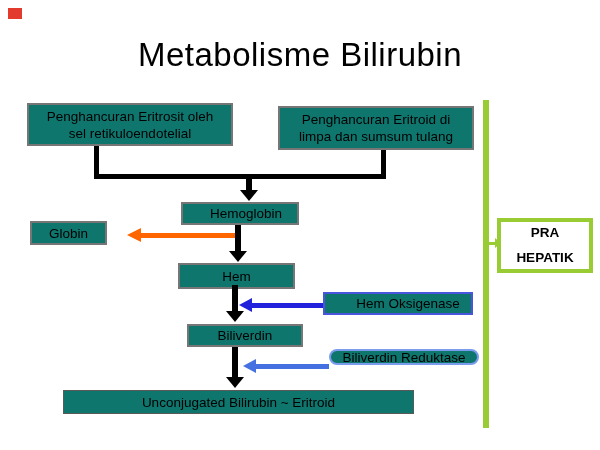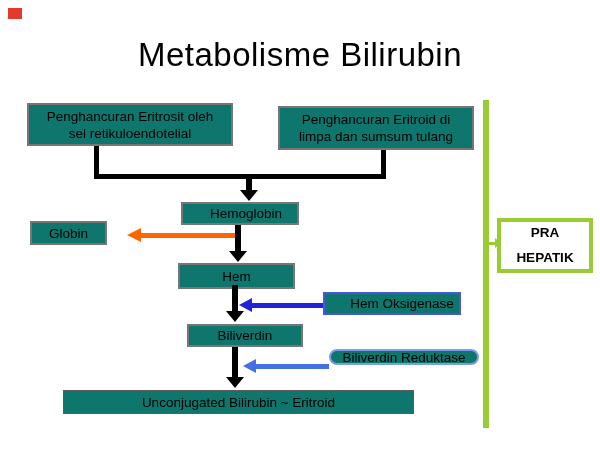--- a/index.html
+++ b/index.html
@@ -111,21 +111,21 @@
 <div class="abs varrow" style="left:226px;top:285px;">
   <div class="shaft" style="height:26px;"></div>
   <div class="head"></div>
 </div>
 
 <div class="abs harrow blue1" style="left:239px;top:298px;width:84px;">
   <div class="head-left"></div>
   <div class="shaft"></div>
 </div>
 
-<div class="abs node blue-border" style="left:323px;top:292px;width:138px;height:23px;padding-left:20px;">
+<div class="abs node blue-border" style="left:323px;top:292px;width:150px;height:23px;padding-left:20px;">
   <span>Hem Oksigenase</span>
 </div>
 
 <div class="abs node" style="left:187px;top:324px;width:116px;height:23px;">
   <span>Biliverdin</span>
 </div>
 
 <div class="abs varrow" style="left:226px;top:347px;">
   <div class="shaft" style="height:30px;"></div>
   <div class="head"></div>

